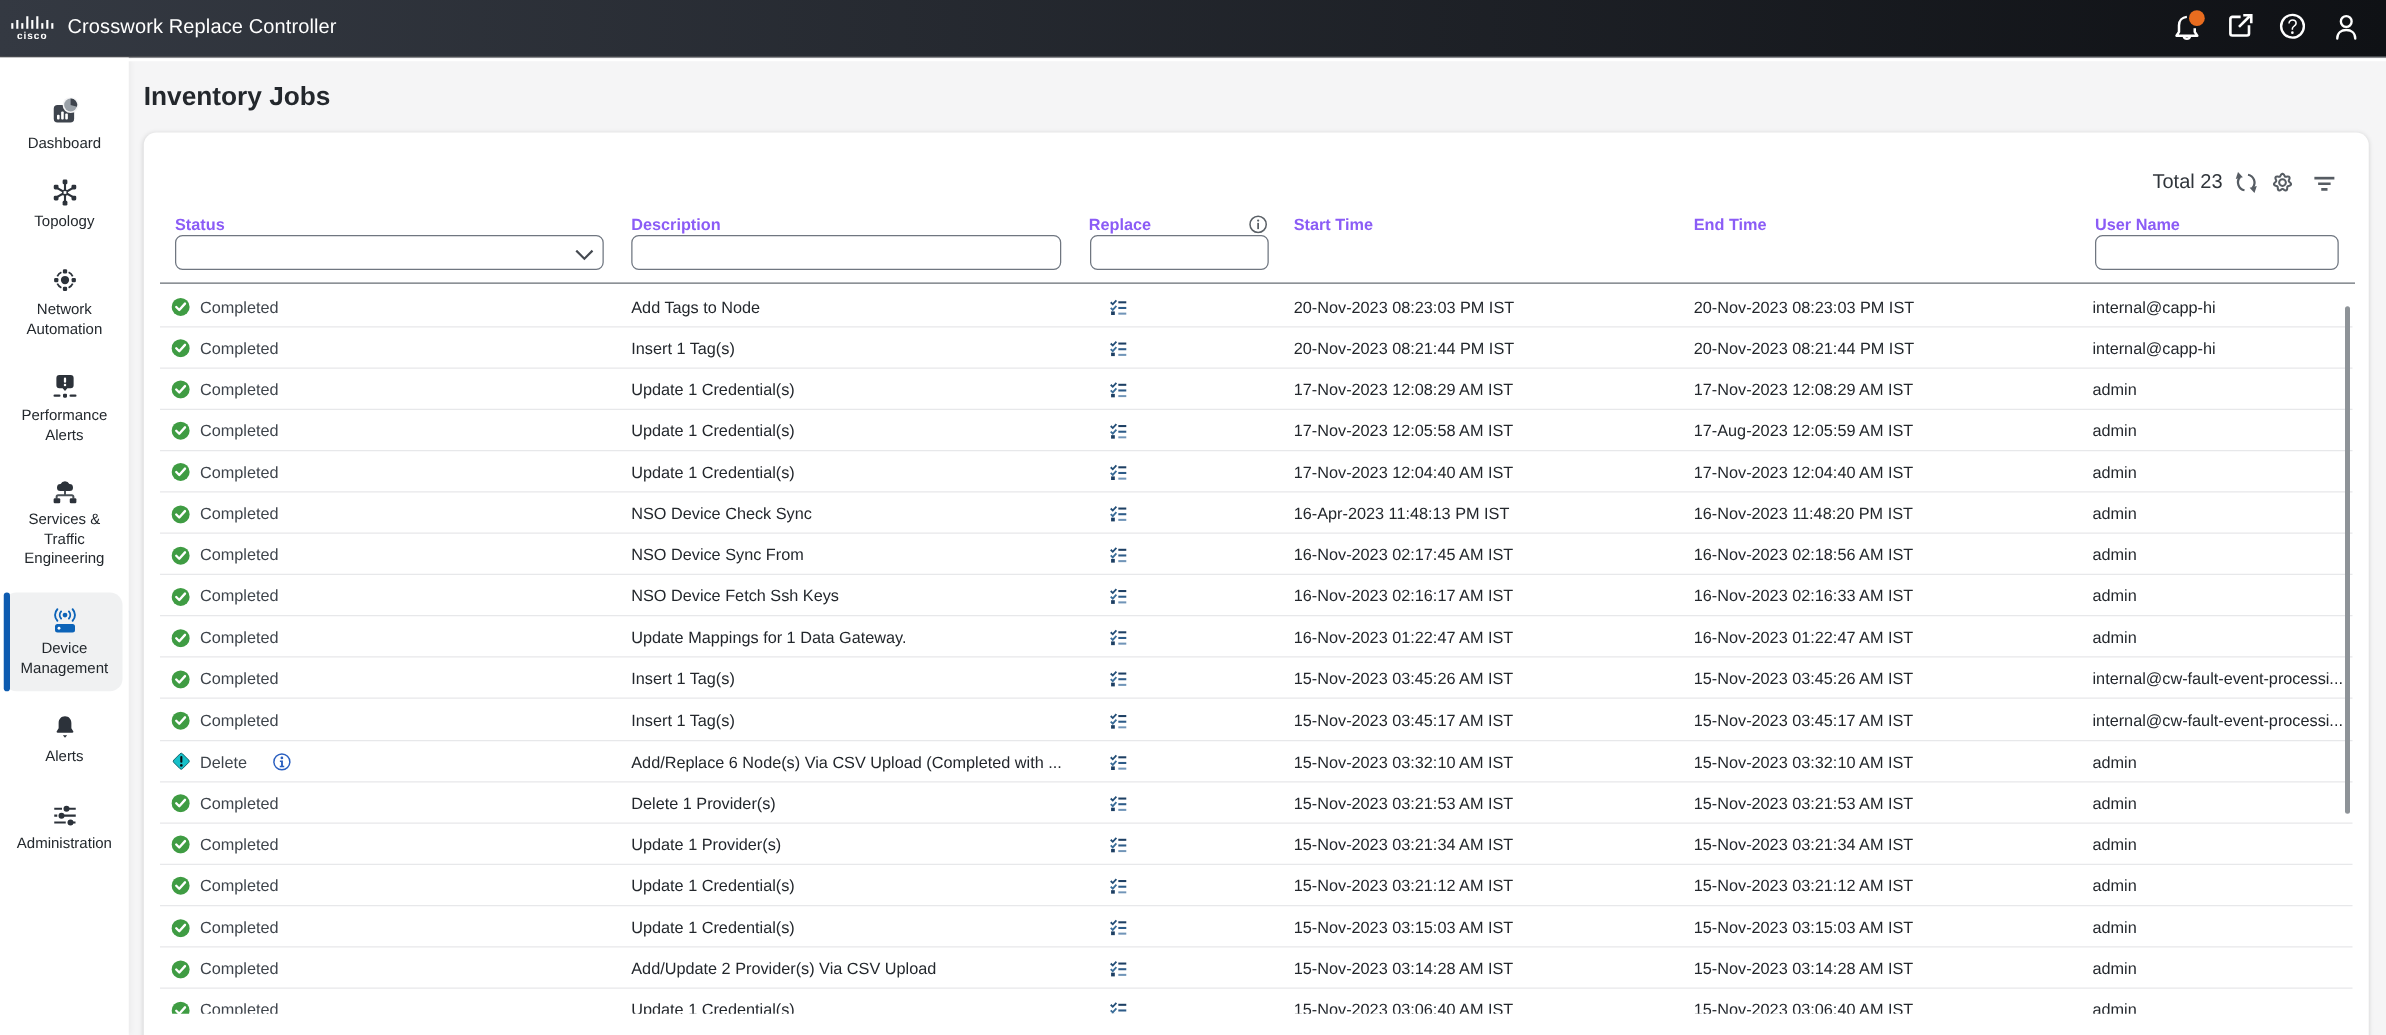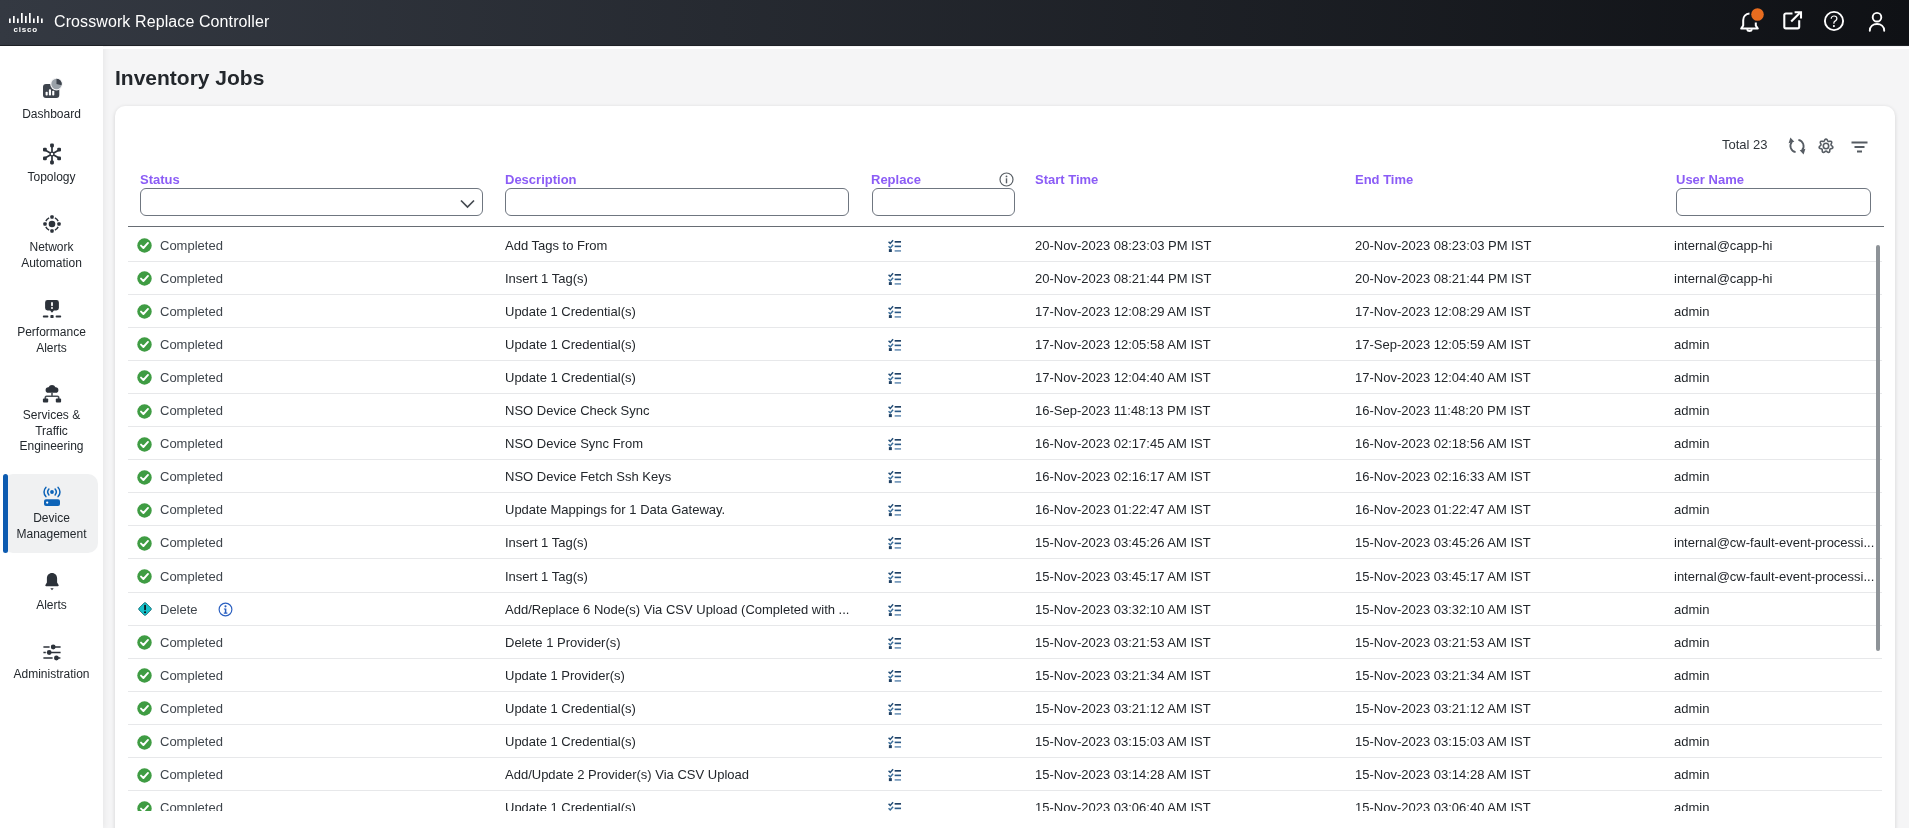--- a/index.html
+++ b/index.html
@@ -17,21 +17,21 @@
 .navitem { position:absolute; left:0; width:103px; text-align:center; color:#23282d; font-size:12px; line-height:15.5px; }
 .navitem .ic { display:block; margin:0 auto 4px auto; }
 .active-bg { position:absolute; left:3px; top:428px; width:95px; height:79px; background:#f0f1f2; border-radius:10px; }
 .active-bar { position:absolute; left:3px; top:428px; width:5px; height:79px; background:#0d5bb0; border-radius:4px; }
 
 
 .h1 { position:absolute; left:115px; top:66px; font-size:21px; font-weight:bold; color:#23272c; }
 .card { position:absolute; left:115px; top:106px; width:1780px; height:750px; background:#ffffff;
   border-radius:10px; box-shadow:0 1px 4px rgba(0,0,0,0.14); }
 
-.total { position:absolute; font-size:13px; color:#30353b; }
+.total { position:absolute; font-size:16px; color:#30353b; }
 .lbl { position:absolute; top:66px; font-size:13px; font-weight:bold; color:#8b5cf6; }
 .inp { position:absolute; top:82px; height:28px; background:#fff; border:1px solid #6f7680; border-radius:6px; }
 
 .hline { position:absolute; left:13px; top:120px; width:1756px; height:0; border-top:1px solid #676d74; }
 .row { position:absolute; left:13px; width:1754px; height:33.1px; border-bottom:1px solid #e7e8ea; }
 .cell { position:absolute; top:0; height:33.1px; line-height:33.1px; font-size:13px; color:#23272c; white-space:nowrap; }
 .st-txt { color:#3f454c; }
 .scrollbar { position:absolute; left:1761px; top:139px; width:4px; height:406px; background:#8e9398; border-radius:2px; }
 </style>
 </head>
@@ -242,21 +242,21 @@
   <div class="inp" style="left:1561px;width:195px"></div>
 
   <div class="hline"></div>
   <div id="rows">
       <div class="row" style="top:122.5px">
         <svg class="abs" style="left:9px;top:9.5px" width="15" height="15" viewBox="0 0 15 15">
           <circle cx="7.5" cy="7.5" r="7.2" fill="#3f9c43"></circle>
           <path d="M4 7.6 L6.4 10 L11 4.9" fill="none" stroke="#fff" stroke-width="1.9" stroke-linecap="round" stroke-linejoin="round"></path>
         </svg>
         <span class="cell st-txt" style="left:32px">Completed</span>
-        <span class="cell" style="left:377px">Add Tags to From</span>
+        <span class="cell" style="left:377px">Add Tags to Node</span>
         <svg class="abs" style="left:760px;top:10px" width="13.5" height="13.5" viewBox="0 0 14 14">
           <path d="M0.6 2.9 L2.3 4.6 L5.3 1.3" fill="none" stroke="#234e77" stroke-width="1.5"></path>
           <rect x="6.9" y="2.1" width="6.6" height="1.7" fill="#1d3f63"></rect>
           <path d="M0.6 7.6 L2.3 9.3 L5.3 6" fill="none" stroke="#3a6d99" stroke-width="1.5"></path>
           <rect x="6.9" y="6.8" width="6.6" height="1.7" fill="#2d5b88"></rect>
           <rect x="0.9" y="10.5" width="3.1" height="3.1" fill="#1d3f63"></rect>
           <rect x="6.9" y="11.5" width="6.6" height="1.7" fill="#7195b8"></rect>
         </svg>
         <span class="cell" style="left:907px">20-Nov-2023 08:23:03 PM IST</span>
         <span class="cell" style="left:1227px">20-Nov-2023 08:23:03 PM IST</span>
@@ -309,21 +309,21 @@
         <span class="cell" style="left:377px">Update 1 Credential(s)</span>
         <svg class="abs" style="left:760px;top:10px" width="13.5" height="13.5" viewBox="0 0 14 14">
           <path d="M0.6 2.9 L2.3 4.6 L5.3 1.3" fill="none" stroke="#234e77" stroke-width="1.5"></path>
           <rect x="6.9" y="2.1" width="6.6" height="1.7" fill="#1d3f63"></rect>
           <path d="M0.6 7.6 L2.3 9.3 L5.3 6" fill="none" stroke="#3a6d99" stroke-width="1.5"></path>
           <rect x="6.9" y="6.8" width="6.6" height="1.7" fill="#2d5b88"></rect>
           <rect x="0.9" y="10.5" width="3.1" height="3.1" fill="#1d3f63"></rect>
           <rect x="6.9" y="11.5" width="6.6" height="1.7" fill="#7195b8"></rect>
         </svg>
         <span class="cell" style="left:907px">17-Nov-2023 12:05:58 AM IST</span>
-        <span class="cell" style="left:1227px">17-Sep-2023 12:05:59 AM IST</span>
+        <span class="cell" style="left:1227px">17-Aug-2023 12:05:59 AM IST</span>
         <span class="cell" style="left:1546px">admin</span>
       </div>
       <div class="row" style="top:254.9px">
         <svg class="abs" style="left:9px;top:9.5px" width="15" height="15" viewBox="0 0 15 15">
           <circle cx="7.5" cy="7.5" r="7.2" fill="#3f9c43"></circle>
           <path d="M4 7.6 L6.4 10 L11 4.9" fill="none" stroke="#fff" stroke-width="1.9" stroke-linecap="round" stroke-linejoin="round"></path>
         </svg>
         <span class="cell st-txt" style="left:32px">Completed</span>
         <span class="cell" style="left:377px">Update 1 Credential(s)</span>
         <svg class="abs" style="left:760px;top:10px" width="13.5" height="13.5" viewBox="0 0 14 14">
@@ -346,21 +346,21 @@
         <span class="cell st-txt" style="left:32px">Completed</span>
         <span class="cell" style="left:377px">NSO Device Check Sync</span>
         <svg class="abs" style="left:760px;top:10px" width="13.5" height="13.5" viewBox="0 0 14 14">
           <path d="M0.6 2.9 L2.3 4.6 L5.3 1.3" fill="none" stroke="#234e77" stroke-width="1.5"></path>
           <rect x="6.9" y="2.1" width="6.6" height="1.7" fill="#1d3f63"></rect>
           <path d="M0.6 7.6 L2.3 9.3 L5.3 6" fill="none" stroke="#3a6d99" stroke-width="1.5"></path>
           <rect x="6.9" y="6.8" width="6.6" height="1.7" fill="#2d5b88"></rect>
           <rect x="0.9" y="10.5" width="3.1" height="3.1" fill="#1d3f63"></rect>
           <rect x="6.9" y="11.5" width="6.6" height="1.7" fill="#7195b8"></rect>
         </svg>
-        <span class="cell" style="left:907px">16-Sep-2023 11:48:13 PM IST</span>
+        <span class="cell" style="left:907px">16-Apr-2023 11:48:13 PM IST</span>
         <span class="cell" style="left:1227px">16-Nov-2023 11:48:20 PM IST</span>
         <span class="cell" style="left:1546px">admin</span>
       </div>
       <div class="row" style="top:321.1px">
         <svg class="abs" style="left:9px;top:9.5px" width="15" height="15" viewBox="0 0 15 15">
           <circle cx="7.5" cy="7.5" r="7.2" fill="#3f9c43"></circle>
           <path d="M4 7.6 L6.4 10 L11 4.9" fill="none" stroke="#fff" stroke-width="1.9" stroke-linecap="round" stroke-linejoin="round"></path>
         </svg>
         <span class="cell st-txt" style="left:32px">Completed</span>
         <span class="cell" style="left:377px">NSO Device Sync From</span>

